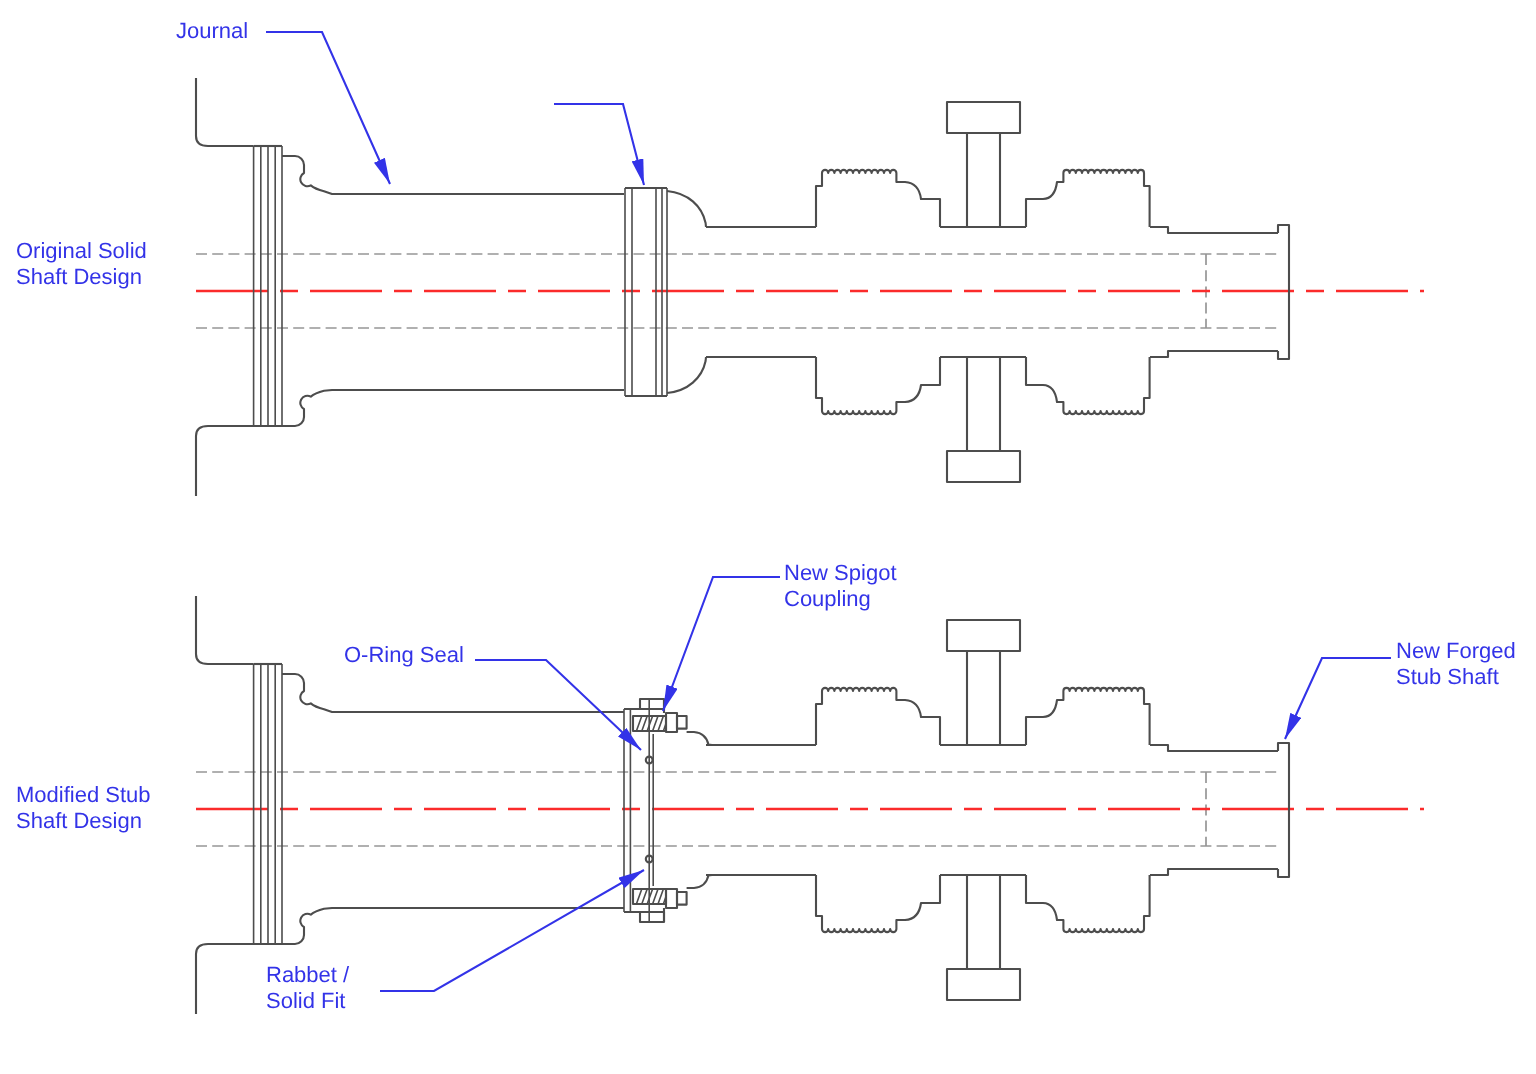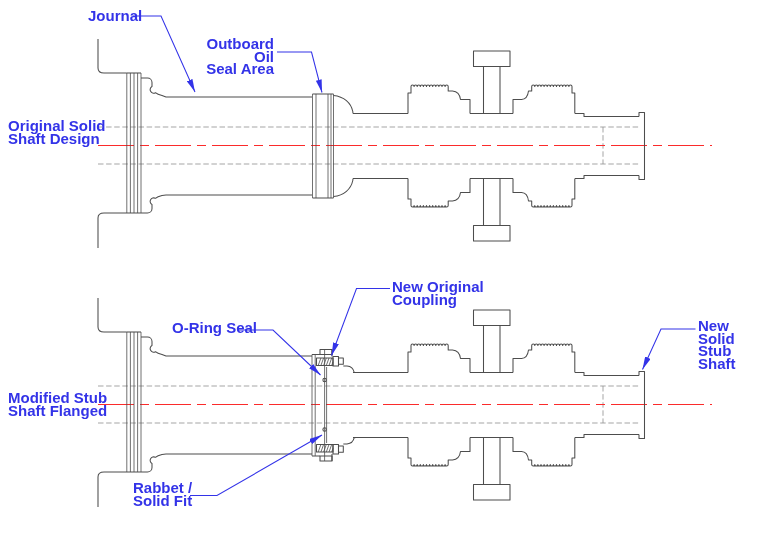--- a/index.html
+++ b/index.html
@@ -7,23 +7,22 @@
     position:relative;width:768px;height:537px;background:var(--background,#ffffff);
     font-family:"Liberation Sans", sans-serif;overflow:hidden;
   }
   #drawing{position:absolute;left:0;top:0;}
   .ln{fill:none;stroke:var(--outline-gray,#4d4d4d);stroke-width:1.05;stroke-linejoin:round;}
   .thin{stroke-width:0.8;}
   .red{fill:none;stroke:var(--centerline-red,#fb2b2b);stroke-width:1.2;stroke-dasharray:36 6 9 6;}
   .dash{fill:none;stroke:var(--hidden-line-gray,#969696);stroke-width:0.85;stroke-dasharray:5.5 2.6;}
   .leader{fill:none;stroke:var(--label-blue,#3333e8);stroke-width:1.05;}
   .label{
-    position:absolute;color:var(--label-blue,#3333e8);font-size:15px;line-height:12.5px;
+    position:absolute;color:var(--label-blue,#3333e8);font-size:11px;line-height:12.5px;
     white-space:pre-line;
-    font-weight:bold;
   }
   .label.right{text-align:right;}
 </style>
 </head>
 <body>
 
 <div id="stage">
 
   <svg id="drawing" width="768" height="537" viewBox="0 0 768 537" xmlns="http://www.w3.org/2000/svg">
     <defs>
@@ -104,26 +103,24 @@
       <path class="leader" marker-end="url(#arr)" d="M133,16 H161 L195,92"></path>
       <path class="leader" marker-end="url(#arr)" d="M277,52 H311.5 L322,92.5"></path>
       <path class="leader" marker-end="url(#arr)" d="M390,288.5 H356.5 L331.5,355.5"></path>
       <path class="leader" marker-end="url(#arr)" d="M237.5,330 H273 L320.5,375"></path>
       <path class="leader" marker-end="url(#arr)" d="M190,495.5 H217 L322,435"></path>
       <path class="leader" marker-end="url(#arr)" d="M695.5,329 H661 L642.5,369.5"></path>
     </g>
   </svg>
 
   <div class="label" style="left:88px;top:10px;">Journal</div>
-  <div class="label right" style="left:186px;top:38px;width:88px;">Outboard Oil
-Seal Area</div>
   <div class="label" style="left:8px;top:120px;">Original Solid
 Shaft Design</div>
   <div class="label" style="left:8px;top:392px;">Modified Stub
-Shaft Flanged</div>
+Shaft Design</div>
   <div class="label" style="left:172px;top:322px;text-align:center;">O-Ring Seal</div>
-  <div class="label" style="left:392px;top:281px;">New Original
+  <div class="label" style="left:392px;top:281px;">New Spigot
 Coupling</div>
   <div class="label" style="left:133px;top:482px;">Rabbet /
 Solid Fit</div>
-  <div class="label" style="left:698px;top:320px;">New Solid
+  <div class="label" style="left:698px;top:320px;">New Forged
 Stub Shaft</div>
 </div>
 
 </body></html>

